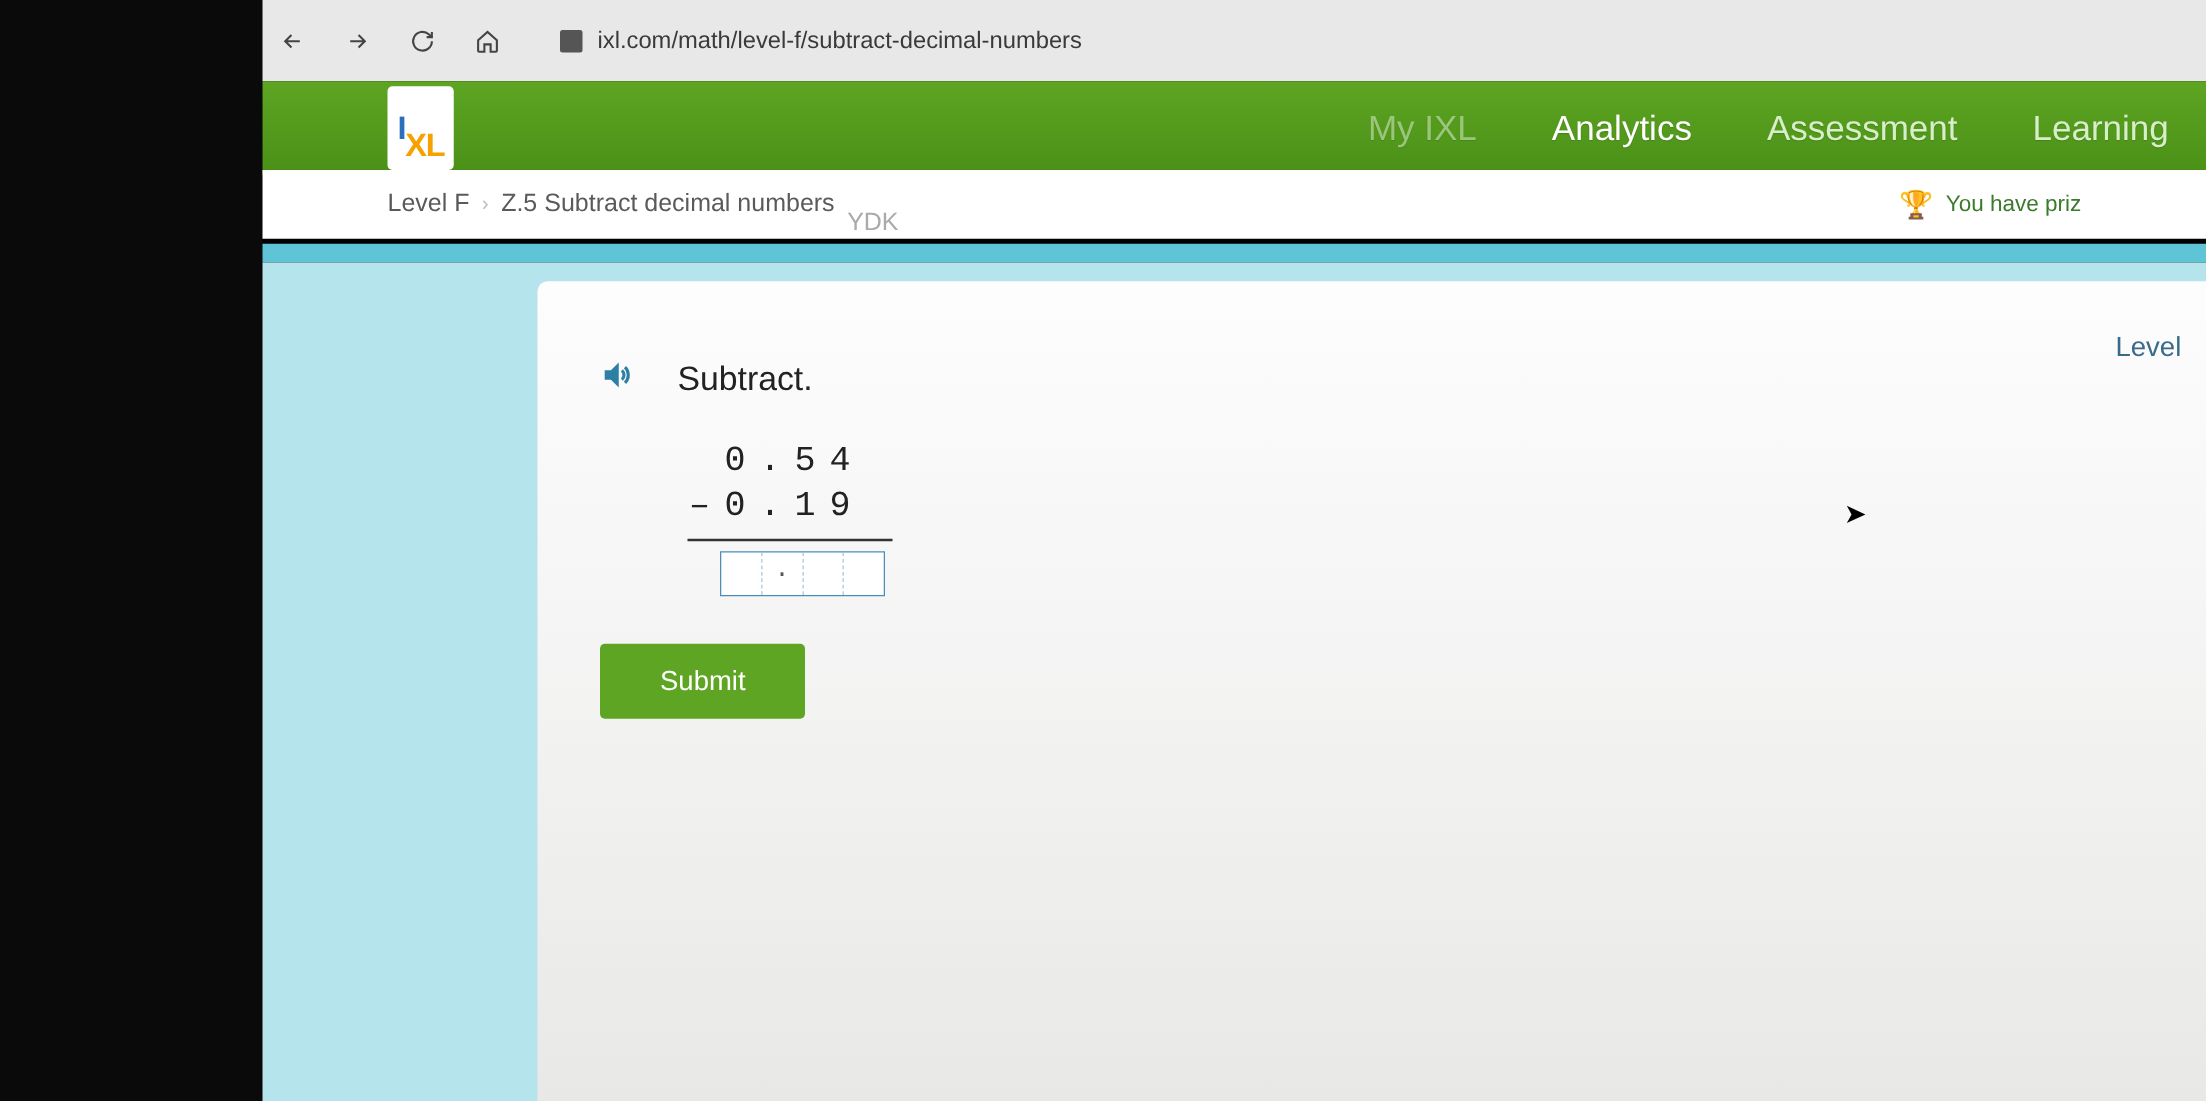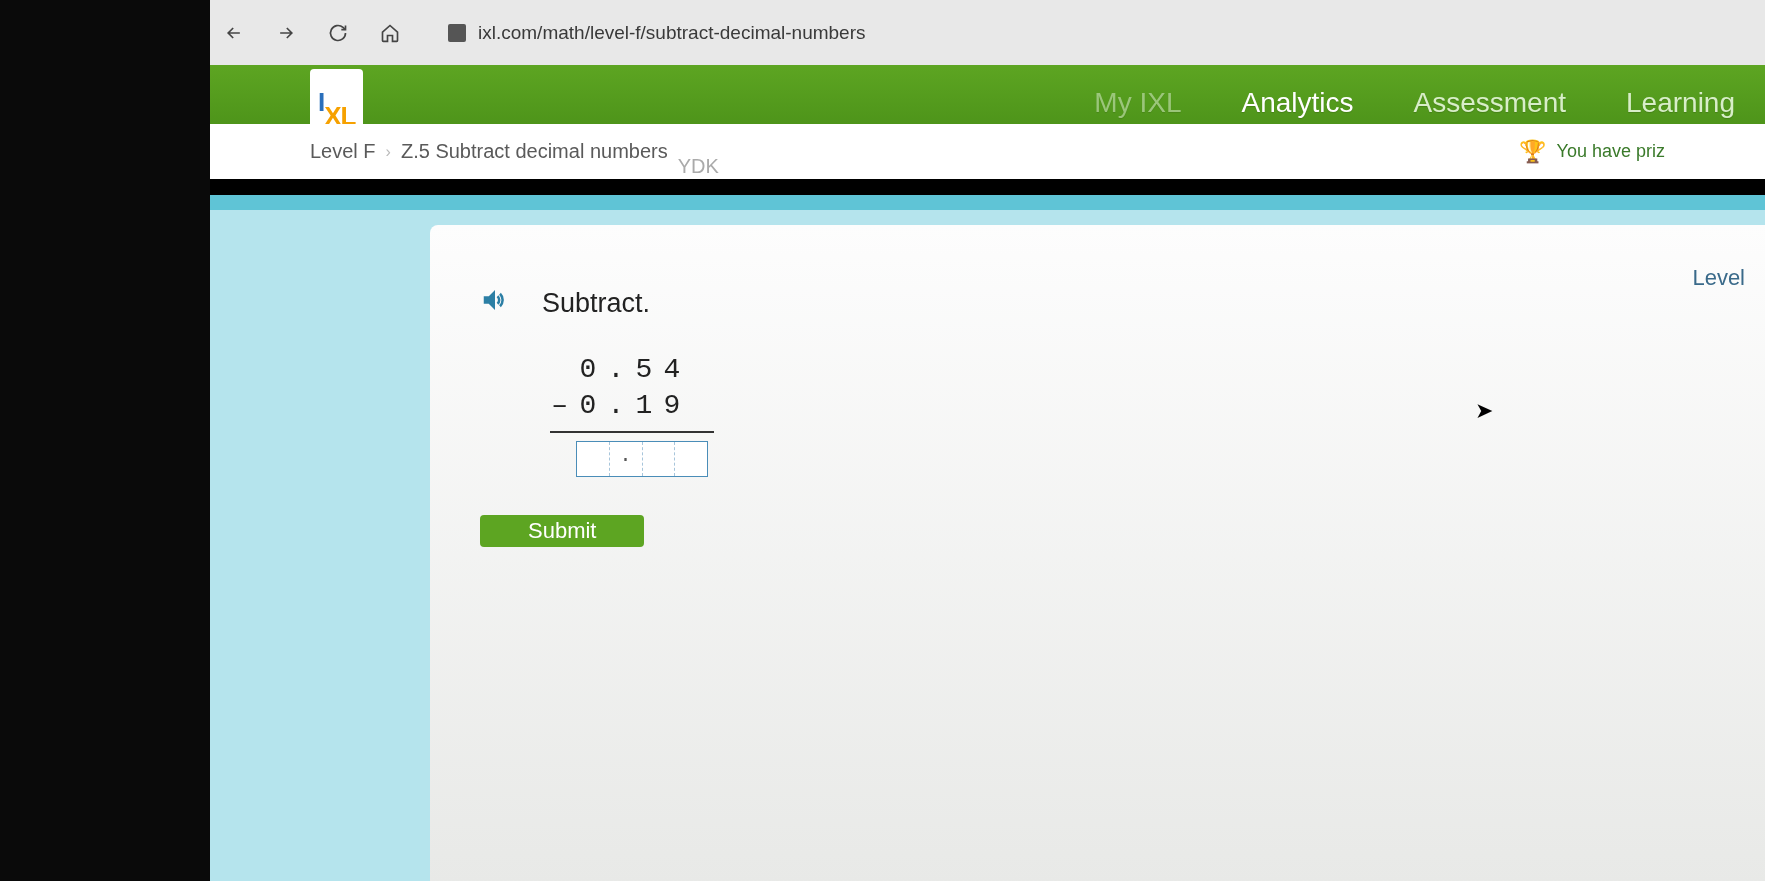--- a/index.html
+++ b/index.html
@@ -75,21 +75,21 @@
   .nav-link {
     color: #d8eec8;
     font-size: 28px;
     cursor: pointer;
     text-shadow: 0 1px 1px rgba(0,0,0,0.15);
   }
   .nav-link.faded { color: #b3d59a; opacity: 0.75; }
   .nav-link.active { color: #ffffff; }
   .breadcrumb-bar {
     position: absolute;
-    left: 210px; top: 124px; right: 0;
+    left: 210px; top: 136px; right: 0;
     height: 55px;
     background: #ffffff;
     display: flex;
     align-items: center;
     padding: 0 100px 0 100px;
     font-size: 20px;
     color: #666;
   }
   .breadcrumb-bar .crumb { color: #5a5a5a; }
   .breadcrumb-bar .sep { color: #bbb; padding: 0 10px; font-size: 16px; }
@@ -184,21 +184,21 @@
     transform: translate(-50%, -60%);
     color: #555;
     font-size: 20px;
   }
   .submit-btn {
     margin-top: 38px;
     background: #5da522;
     color: #fff;
     border: none;
     font-size: 22px;
-    padding: 3px 48px;
+    padding: 17px 48px;
     border-radius: 4px;
     cursor: pointer;
   }
   .cursor {
     position: absolute;
     left: 1475px;
     top: 398px;
     font-size: 22px;
     color: #000;
     pointer-events: none;

